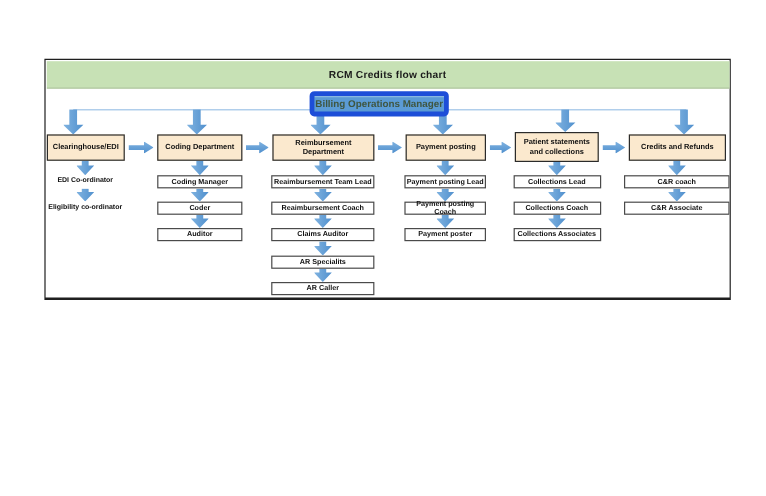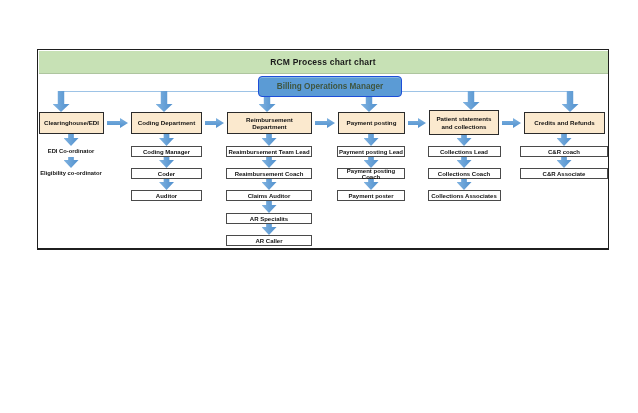--- a/index.html
+++ b/index.html
@@ -20,23 +20,23 @@
     left:38.5px;top:50.5px;width:569px;height:23px;
     background:var(--banner-bg,#C7E1B5);
     display:flex;align-items:center;justify-content:center;
     border-bottom:1px solid rgba(0,0,0,0.12);
   }
   #banner span{font-size:8.5px;font-weight:bold;color:#1a1a1a;letter-spacing:.2px}
   
   #connector{left:61px;top:91px;width:511px;height:1px;background:var(--connector,#9DC3E6)}
   
   #manager{
-    left:258px;top:76px;width:144px;height:21px;border-radius:4px;
+    left:258px;top:76px;width:116px;height:21px;border-radius:4px;
     background:var(--manager-bg,#5B9BD5);
-    border:1px solid #1d4ed8;
+    border:4px solid #1d4ed8;
     box-shadow:inset 0 1px 0 rgba(255,255,255,.28);
     display:flex;align-items:center;justify-content:center;z-index:3;
   }
   #manager span{font-size:8.2px;font-weight:bold;color:var(--manager-text,#3F5640)}
   
   .darrow{
     background:linear-gradient(90deg,var(--arrow1),var(--arrow2));
     clip-path:polygon(31% 0, 69% 0, 69% calc(100% - 8px), 100% calc(100% - 8px), 50% 100%, 0 calc(100% - 8px), 31% calc(100% - 8px));
   }
   .rarrow{
@@ -60,21 +60,21 @@
   .tnode{
     font-size:5.8px;font-weight:bold;color:#111;
     display:flex;align-items:center;justify-content:center;text-align:center;line-height:1;
   }
 </style>
 </head>
 <body style="--banner-bg: #C7E1B5; --dept-bg: #FBE9CE; --manager-bg: #5B9BD5; --manager-text: #3F5640; --connector: #9DC3E6;">
 
 <div id="frame" class="abs"></div>
 <div id="banner" class="abs">
-  <span>RCM Process chart chart</span>
+  <span>RCM Credits flow chart</span>
 </div>
 <div id="connector" class="abs"></div>
 <div id="diagram">
     <div class="abs darrow" style="left: 52.5px; top: 91px; width: 17px; height: 21px;"></div>
     <div class="abs dept" style="left: 39px; top: 112px; width: 65px; height: 22px;">Clearinghouse/EDI</div>
     <div class="abs darrow" style="left: 63.5px; top: 134px; width: 15px; height: 12px;"></div>
     <div class="abs tnode" style="left: 34px; top: 146px; width: 74px; height: 11px;">EDI Co-ordinator</div>
     <div class="abs darrow" style="left: 63.5px; top: 157px; width: 15px; height: 11px;"></div>
     <div class="abs tnode" style="left: 34px; top: 168px; width: 74px; height: 11px;">Eligibility co-ordinator</div>
     <div class="abs rarrow" style="left: 107px; top: 118px; width: 21px; height: 10px;"></div>

